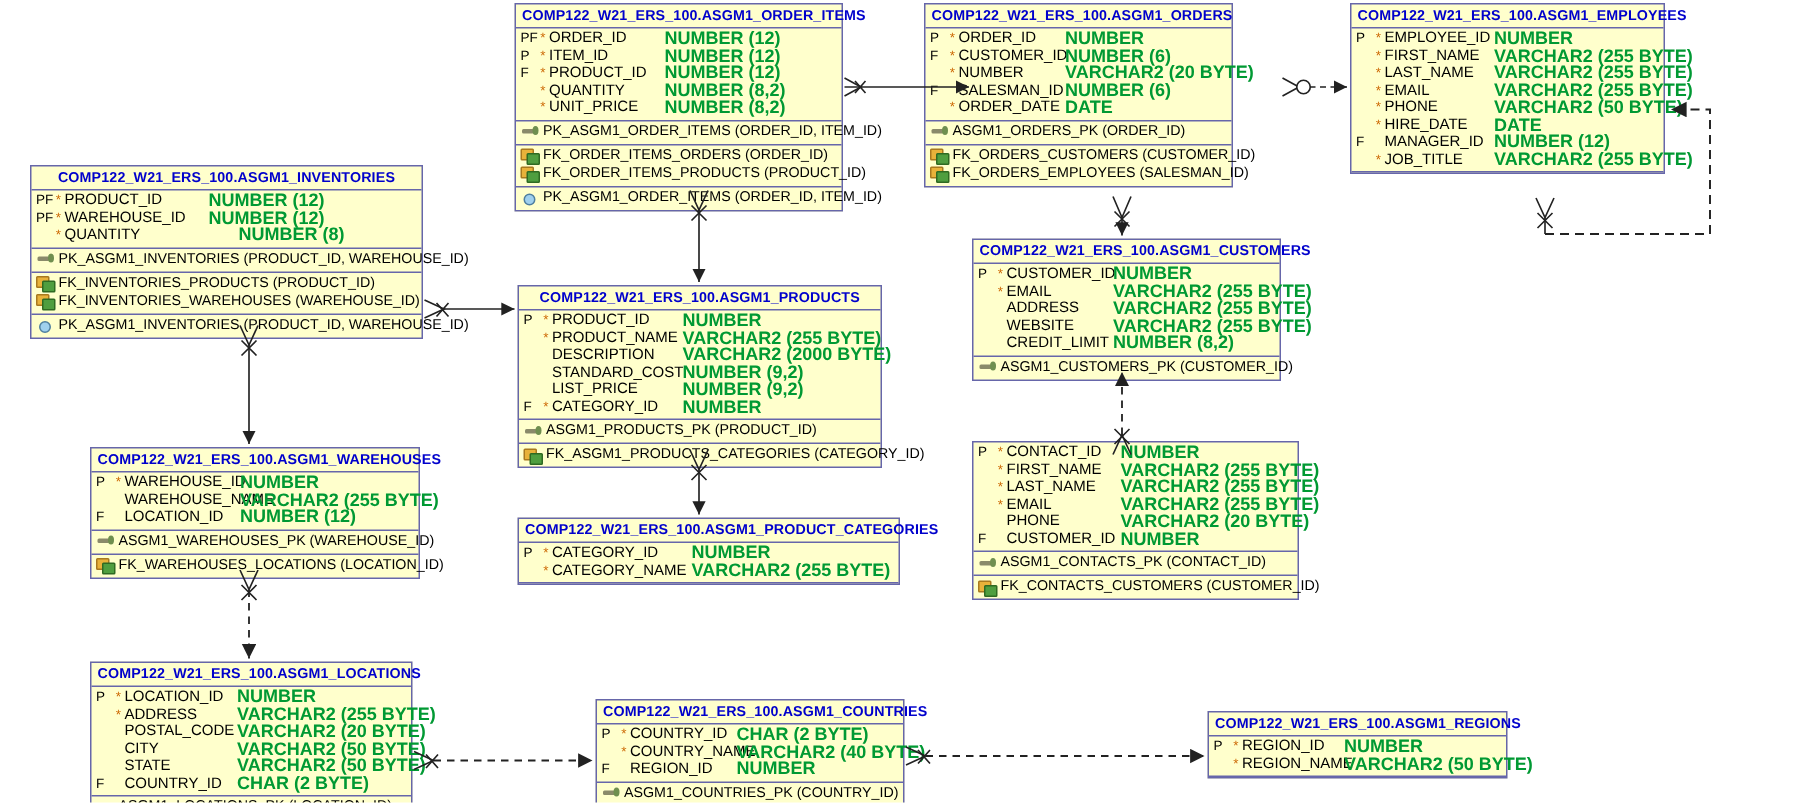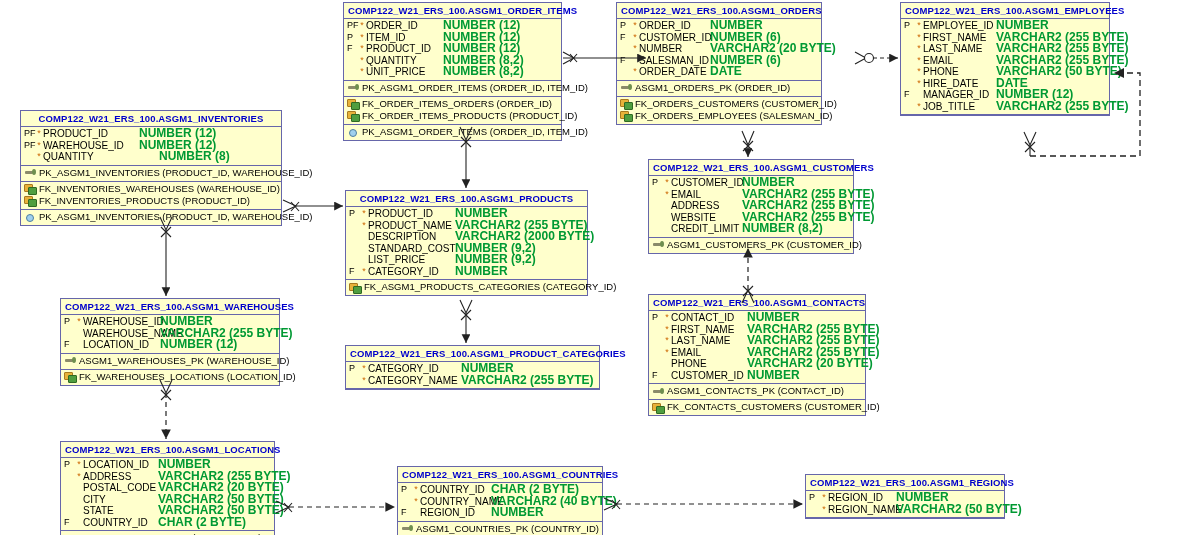--- a/index.html
+++ b/index.html
@@ -258,25 +258,25 @@
       </div>
       <div class="ent-sec">
         <div class="idxrow">
           <span class="ico ico-pk"></span>
           <span class="lbl">PK_ASGM1_INVENTORIES (PRODUCT_ID, WAREHOUSE_ID)</span>
         </div>
       </div>
       <div class="ent-sec">
         <div class="idxrow">
           <span class="ico ico-fk"></span>
+          <span class="lbl">FK_INVENTORIES_PRODUCTS (PRODUCT_ID)</span>
+        </div>
+        <div class="idxrow">
+          <span class="ico ico-fk"></span>
           <span class="lbl">FK_INVENTORIES_WAREHOUSES (WAREHOUSE_ID)</span>
-        </div>
-        <div class="idxrow">
-          <span class="ico ico-fk"></span>
-          <span class="lbl">FK_INVENTORIES_PRODUCTS (PRODUCT_ID)</span>
         </div>
       </div>
       <div class="ent-sec">
         <div class="idxrow">
           <span class="ico ico-uq"></span>
           <span class="lbl">PK_ASGM1_INVENTORIES (PRODUCT_ID, WAREHOUSE_ID)</span>
         </div>
       </div>
     </div>
     <div class="entity" style="left: 345px; top: 190px; width: 243px;">
@@ -314,20 +314,26 @@
         </div>
         <div class="col colrow">
           <span class="keyflag">F</span>
           <span class="nn">*</span>
           <span class="cname">CATEGORY_ID</span>
           <span class="ctype" style="left: 109px;">NUMBER</span>
         </div>
       </div>
       <div class="ent-sec">
         <div class="idxrow">
+          <span class="ico ico-pk"></span>
+          <span class="lbl">ASGM1_PRODUCTS_PK (PRODUCT_ID)</span>
+        </div>
+      </div>
+      <div class="ent-sec">
+        <div class="idxrow">
           <span class="ico ico-fk"></span>
           <span class="lbl">FK_ASGM1_PRODUCTS_CATEGORIES (CATEGORY_ID)</span>
         </div>
       </div>
     </div>
     <div class="entity" style="left: 648px; top: 159px; width: 206px;">
       <div class="ent-title">COMP122_W21_ERS_100.ASGM1_CUSTOMERS</div>
       <div class="ent-cols">
         <div class="col colrow">
           <span class="keyflag">P</span>
@@ -396,21 +402,20 @@
         </div>
       </div>
       <div class="ent-sec">
         <div class="idxrow">
           <span class="ico ico-fk"></span>
           <span class="lbl">FK_WAREHOUSES_LOCATIONS (LOCATION_ID)</span>
         </div>
       </div>
     </div>
     <div class="entity" style="left: 648px; top: 294px; width: 218px;">
-      <div class="ent-title">COMP122_W21_ERS_100.ASGM1_CONTACTS</div>
       <div class="ent-cols">
         <div class="col colrow">
           <span class="keyflag">P</span>
           <span class="nn">*</span>
           <span class="cname">CONTACT_ID</span>
           <span class="ctype" style="left: 98px;">NUMBER</span>
         </div>
         <div class="col colrow">
           <span class="keyflag"></span>
           <span class="nn">*</span>

